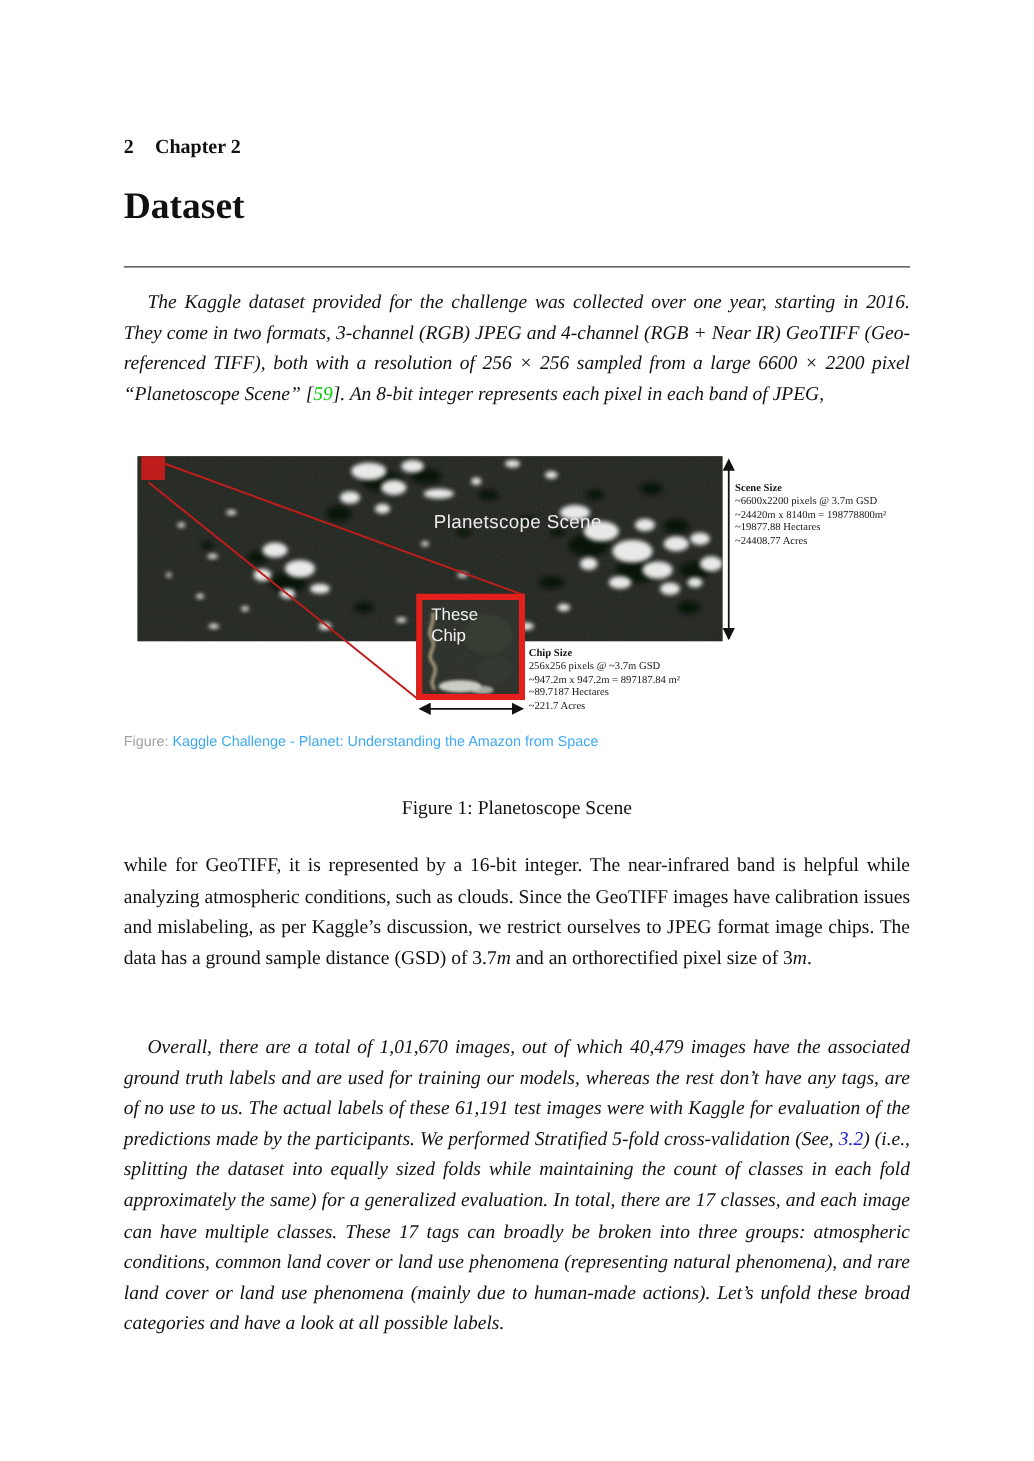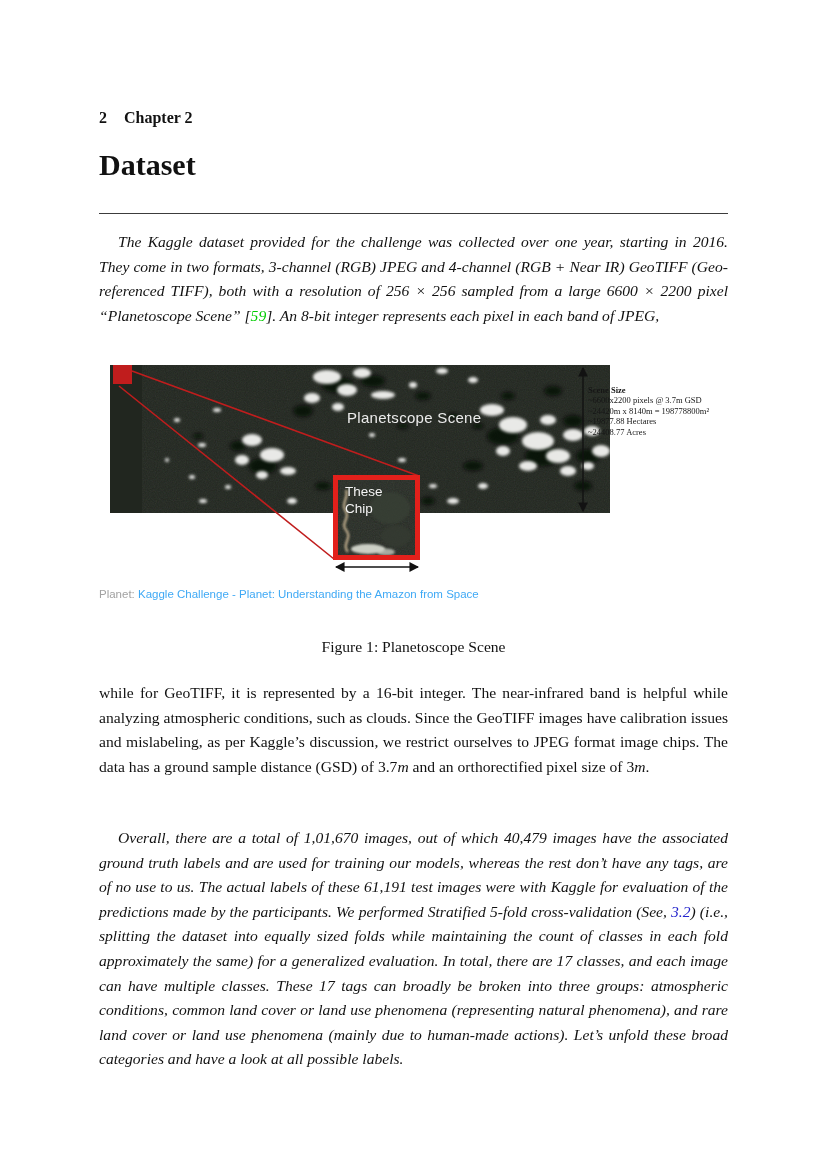--- a/index.html
+++ b/index.html
@@ -24,21 +24,21 @@
   .chapter-title{left:99px;top:147px;font-size:30px;font-weight:bold;line-height:36px;}
   .rule{left:99px;top:213px;width:629px;height:0;border-top:1px solid var(--rule-grey);}
   .body-par{left:99px;width:629px;font-size:15.6px;line-height:24.6px;text-align:justify;}
   .indent{text-indent:19px;font-style:italic;}
   #p1{top:230px;} #p2{top:681px;} #p3{top:826px;}
   .seg-cite{color:var(--citation-green);cursor:pointer;}
   .seg-ref{color:var(--reference-blue);cursor:pointer;}
   .seg-it{font-style:italic;}
 
   
-  .scene{left:110px;top:365px;width:468px;height:148px;background:var(--scene-background);z-index:1;padding-left:32px;}
+  .scene{left:110px;top:365px;width:468px;height:148px;background:var(--scene-background);z-index:1;}
   .scene-label{position:absolute;left:237px;top:44px;font-family:"Liberation Sans","DejaVu Sans",sans-serif;
     font-size:15px;color:#ebebeb;letter-spacing:0.3px;}
   #fig-overlay{left:100px;top:355px;z-index:2;pointer-events:none;}
   .chip{left:333px;top:475px;width:87px;height:85px;box-sizing:border-box;
     border:5px solid var(--chip-border-red);background:#272c25;z-index:3;}
   .chip-label{position:absolute;left:7px;top:3px;font-family:"Liberation Sans","DejaVu Sans",sans-serif;
     font-size:13.5px;line-height:17px;color:#f4f4f4;}
   .ann{font-family:Liberation Serif, serif;font-size:8.5px;line-height:10.4px;
     color:#161616;z-index:4;}
   .ann .ann-title{font-weight:bold;}
@@ -183,23 +183,32 @@
 
   <div class="abs ann" id="scene-size">
     <div class="ann-title">Scene Size</div>
     <div>
         <div>~6600x2200 pixels @ 3.7m GSD</div>
         <div>~24420m x 8140m = 198778800m²</div>
         <div>~19877.88 Hectares</div>
         <div>~24408.77 Acres</div>
       </div>
   </div>
+  <div class="abs ann" id="chip-size">
+    <div class="ann-title">Chip Size</div>
+    <div>
+        <div>256x256 pixels @ ~3.7m GSD</div>
+        <div>~947.2m x 947.2m = 897187.84 m²</div>
+        <div>~89.7187 Hectares</div>
+        <div>~221.7 Acres</div>
+      </div>
+  </div>
 
   <div class="abs source-line">
-    <span class="source-label">Planet:</span>
+    <span class="source-label">Figure:</span>
     <span> </span>
     <span class="source-link">Kaggle Challenge - Planet: Understanding the Amazon from Space</span>
   </div>
   <div class="abs caption">Figure 1: Planetoscope Scene</div>
 
   <div class="abs body-par" id="p2"><span>while for GeoTIFF, it is represented by a 16-bit integer. The near-infrared band is helpful while analyzing atmospheric conditions, such as clouds. Since the GeoTIFF images have calibration issues and mislabeling, as per Kaggle’s discussion, we restrict ourselves to JPEG format image chips. The data has a ground sample distance (GSD) of 3.7</span><span class="seg-it">m</span><span> and an orthorectified pixel size of 3</span><span class="seg-it">m</span><span>.</span></div>
   <div class="abs body-par indent" id="p3"><span>Overall, there are a total of 1,01,670 images, out of which 40,479 images have the associated ground truth labels and are used for training our models, whereas the rest don’t have any tags, are of no use to us. The actual labels of these 61,191 test images were with Kaggle for evaluation of the predictions made by the participants. We performed Stratified 5-fold cross-validation (See, </span><span class="seg-ref">3.2</span><span>) (i.e., splitting the dataset into equally sized folds while maintaining the count of classes in each fold approximately the same) for a generalized evaluation. In total, there are 17 classes, and each image can have multiple classes. These 17 tags can broadly be broken into three groups: atmospheric conditions, common land cover or land use phenomena (representing natural phenomena), and rare land cover or land use phenomena (mainly due to human-made actions). Let’s unfold these broad categories and have a look at all possible labels.</span></div>
 
 </div>
 

